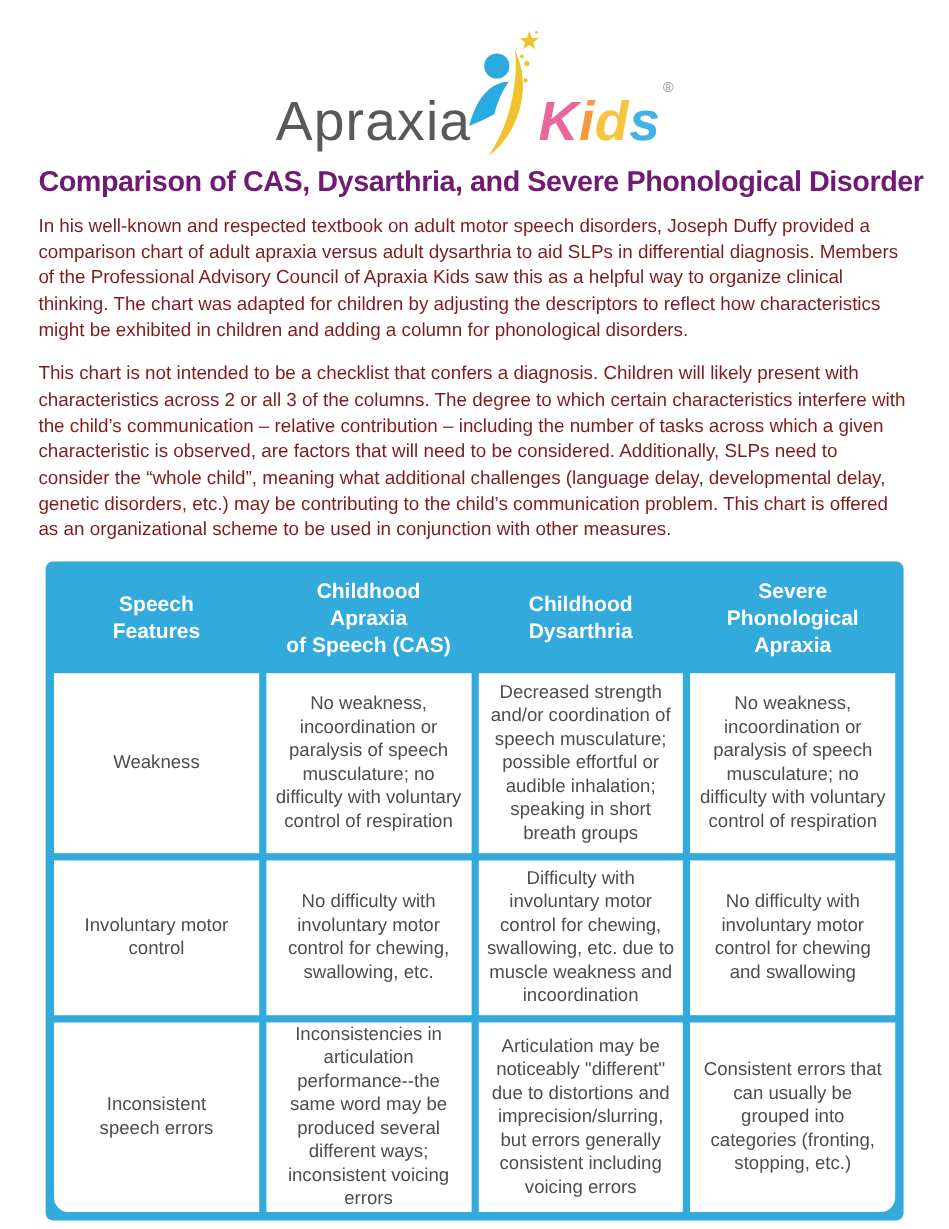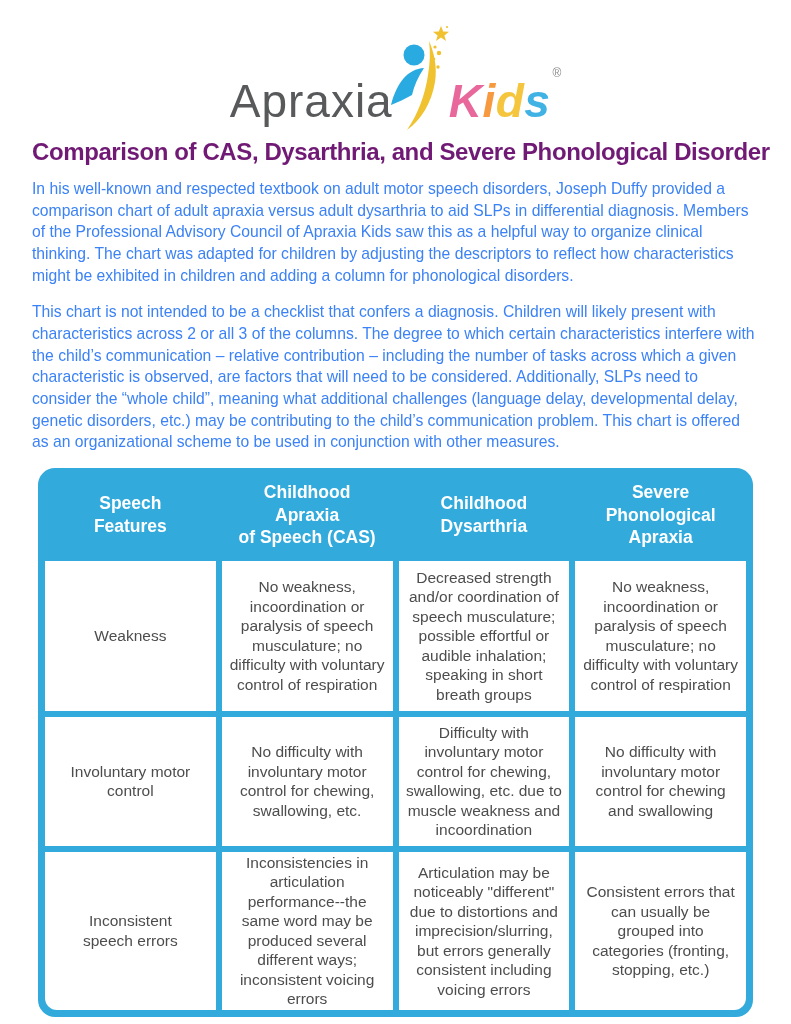--- a/index.html
+++ b/index.html
@@ -50,30 +50,30 @@
     font-size: 24px;
     font-weight: bold;
     color: #701a75;
     letter-spacing: -0.4px;
     margin: 4px 0 12px 0;
     white-space: nowrap;
   }
   .body-para {
     font-size: 15.7px;
     line-height: 1.38;
-    color: #3b82f6;
+    color: #7f1d1d;
     margin-bottom: 15px;
   }
 
   
   .comparison-table {
     width: 715px;
     margin: 4px auto 0 auto;
     background: #32aadc;
-    border-radius: 17px;
+    border-radius: 6px;
     padding: 7px;
     display: grid;
     grid-template-columns: repeat(4, 1fr);
     grid-template-rows: 80px 150px 129px 158px;
     gap: 6px;
   }
   .th-cell {
     color: #ffffff;
     font-weight: bold;
     font-size: 17.5px;

